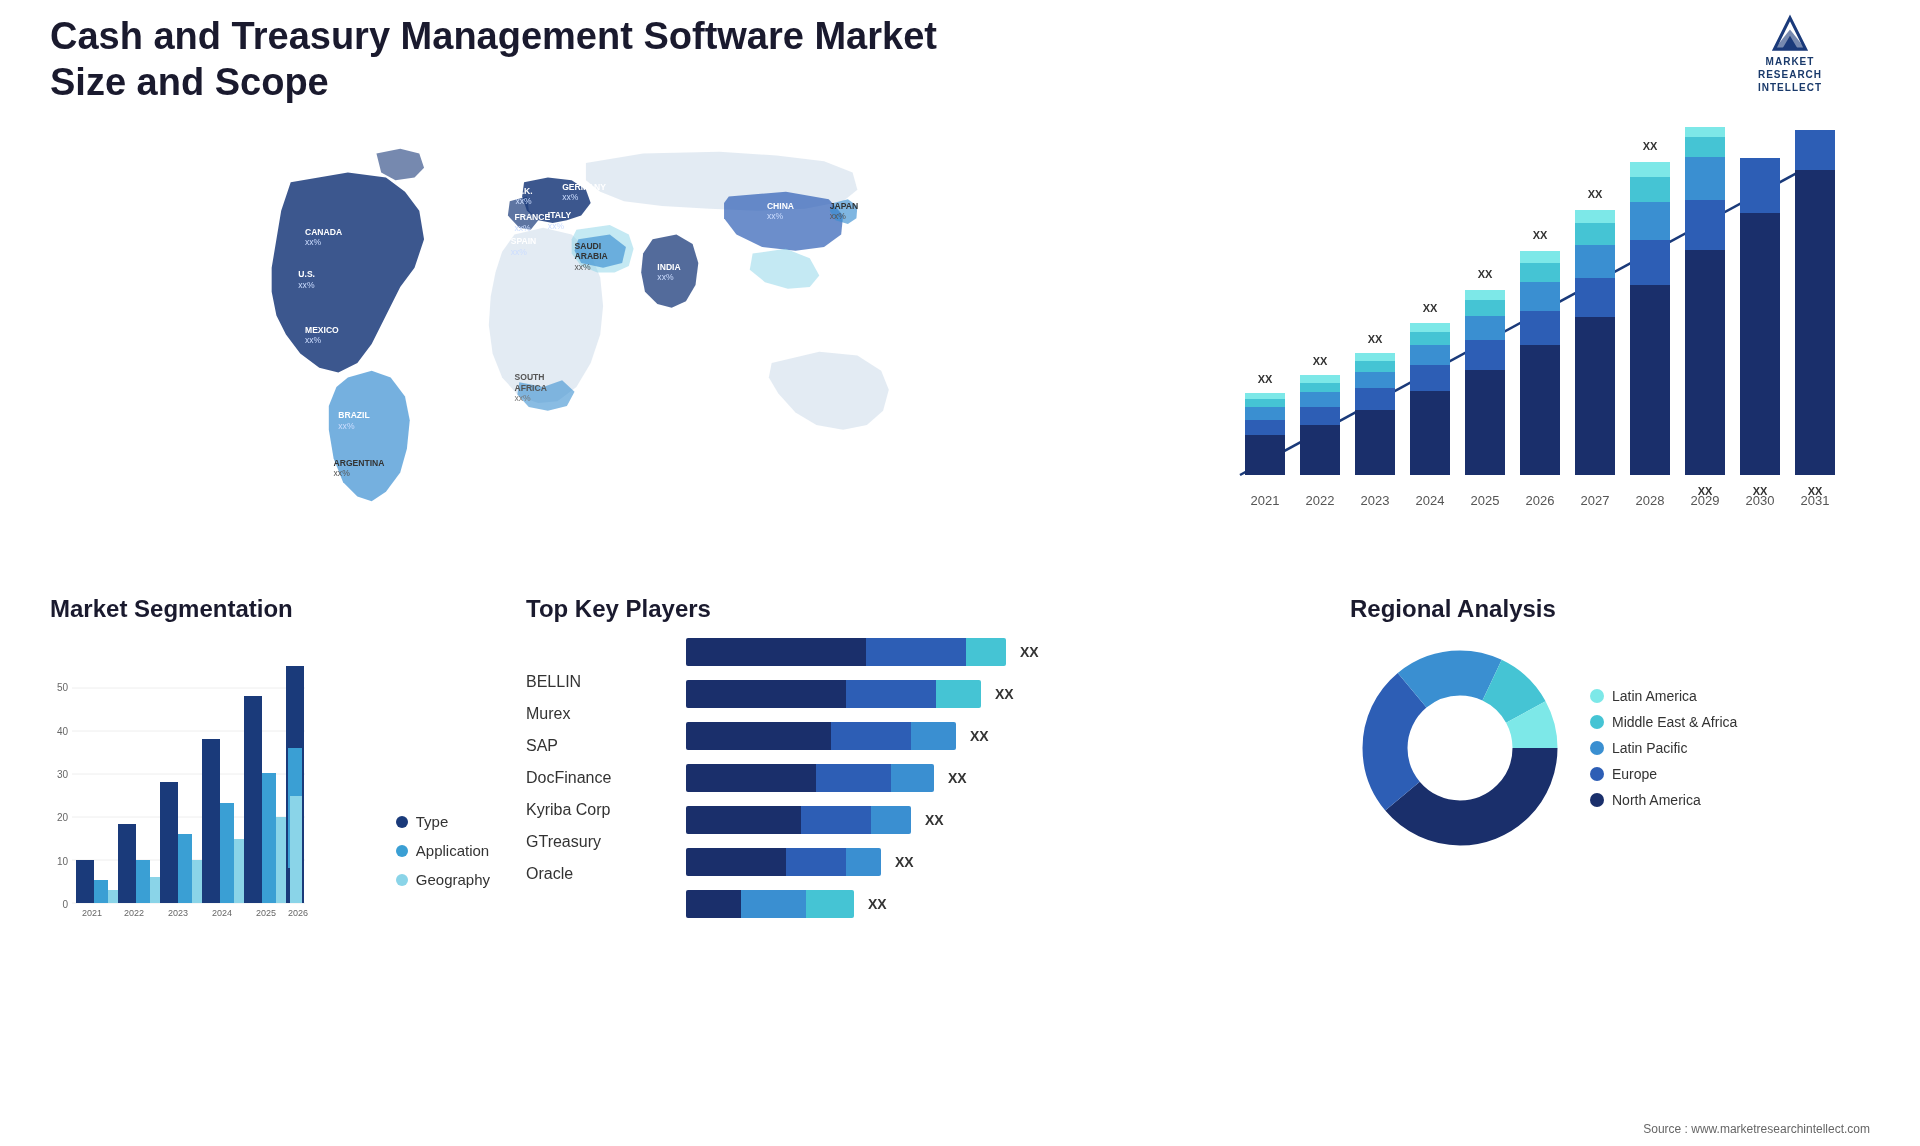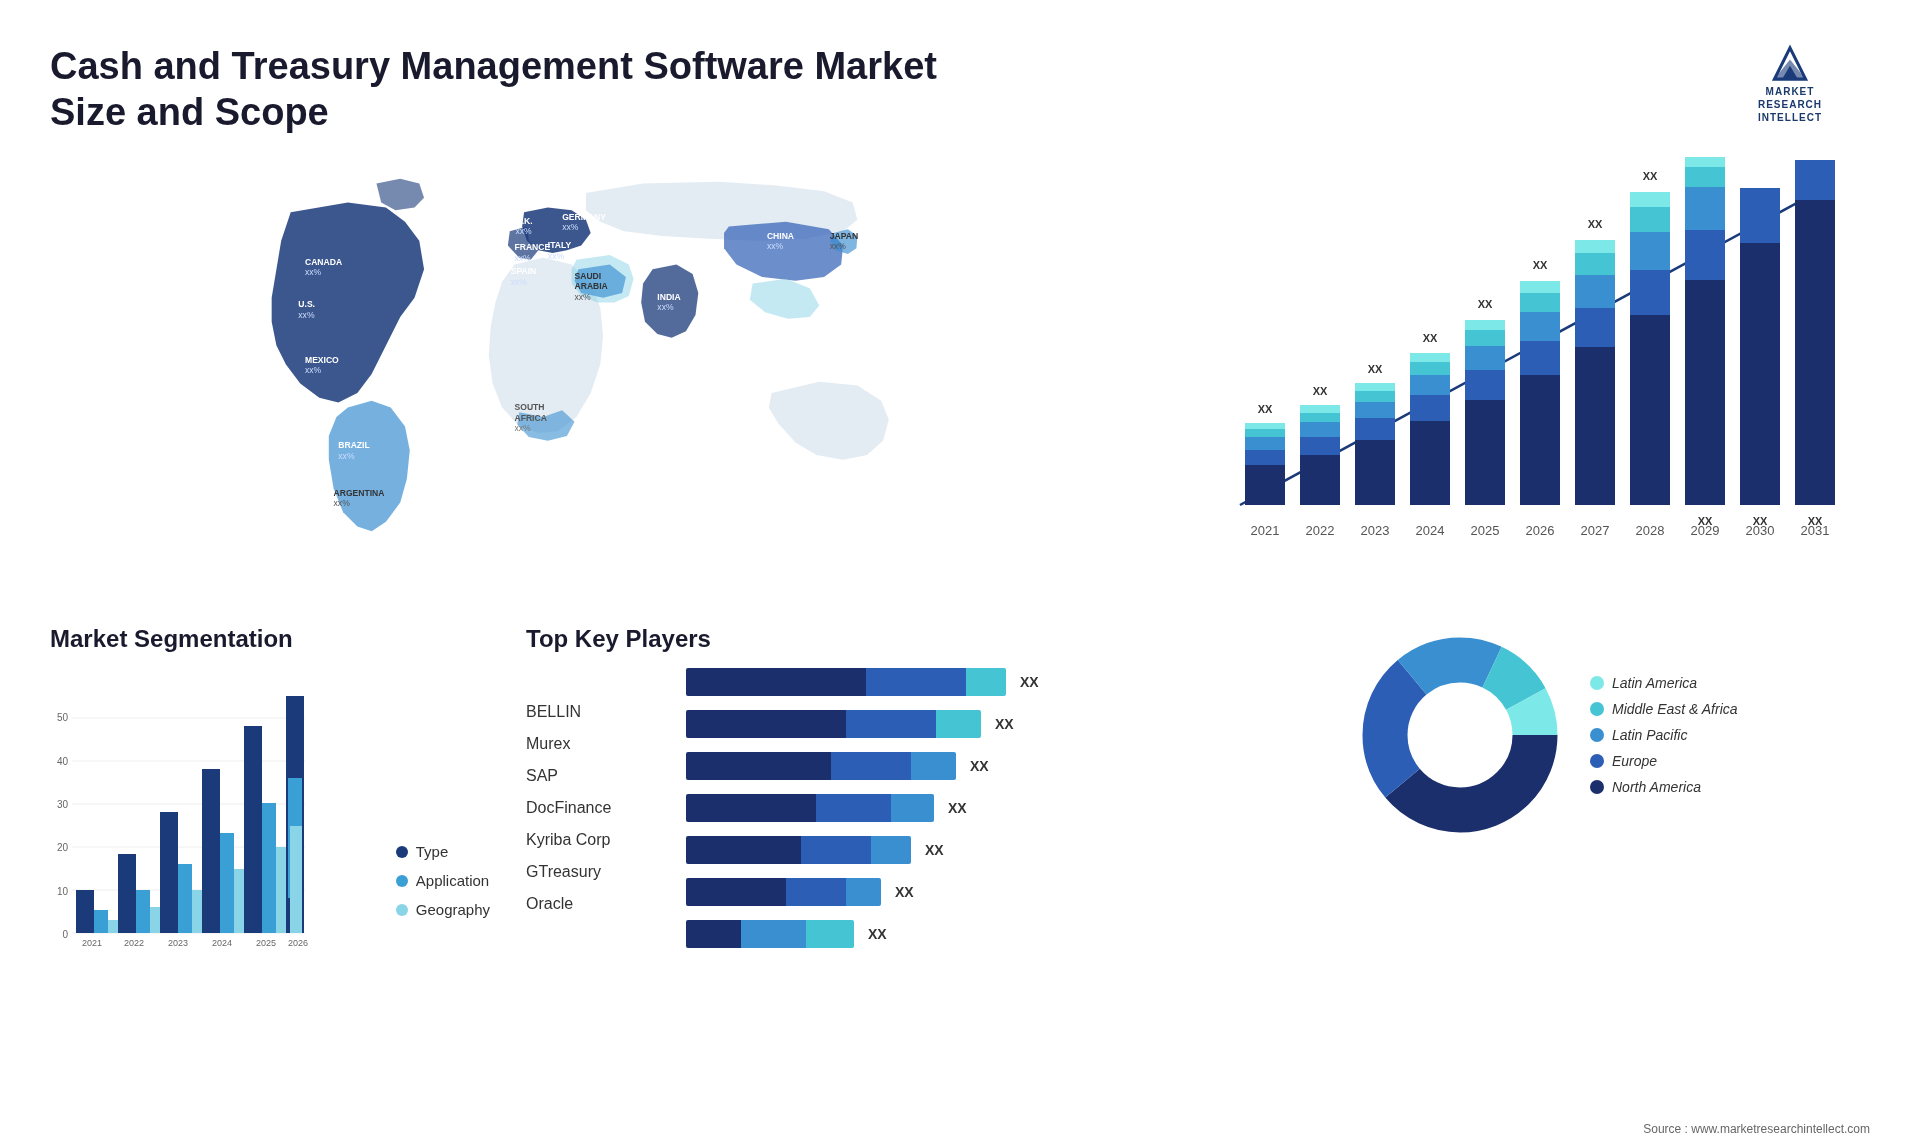--- a/index.html
+++ b/index.html
@@ -6,21 +6,21 @@
     body {
       width: 1920px;
       height: 1146px;
       background: #ffffff;
       font-family: Arial, sans-serif;
       overflow: hidden;
     }
     .container {
       width: 1920px;
       height: 1146px;
-      padding: 44px 50px;
+      padding: 14px 50px;
       position: relative;
     }
     
     .header {
       display: flex;
       justify-content: space-between;
       align-items: flex-start;
       margin-bottom: 20px;
     }
     .main-title {
@@ -175,21 +175,20 @@
       display: flex;
       flex-direction: column;
       gap: 10px;
     }
     .reg-legend-item {
       display: flex;
       align-items: center;
       gap: 8px;
       font-size: 14px;
       color: #333;
-      font-style: italic;
     }
     .reg-legend-dot {
       width: 14px;
       height: 14px;
       border-radius: 50%;
       flex-shrink: 0;
     }
 
     .source-text {
       position: absolute;
@@ -555,20 +554,21 @@
               <div style="width:65px; height:28px; background:#3a8fd1;"></div>
               <div style="width:48px; height:28px; background:#45c4d4;"></div>
             </div>
             <span class="player-bar-label">XX</span>
           </div>
         </div>
       </div>
     </div>
 
     <div class="regional-section">
+      <div class="section-title">Regional Analysis</div>
       <div class="regional-container">
         <div class="donut-area">
           <svg viewBox="0 0 220 220" width="220" height="220">
 
             <circle cx="110" cy="110" r="75" fill="none" stroke="#1a2f6b" stroke-width="45" stroke-dasharray="183 471" stroke-dashoffset="0"></circle>
 
             <circle cx="110" cy="110" r="75" fill="none" stroke="#2d5eb5" stroke-width="45" stroke-dasharray="118 471" stroke-dashoffset="-183"></circle>
 
             <circle cx="110" cy="110" r="75" fill="none" stroke="#3a8fd1" stroke-width="45" stroke-dasharray="85 471" stroke-dashoffset="-301"></circle>
 

